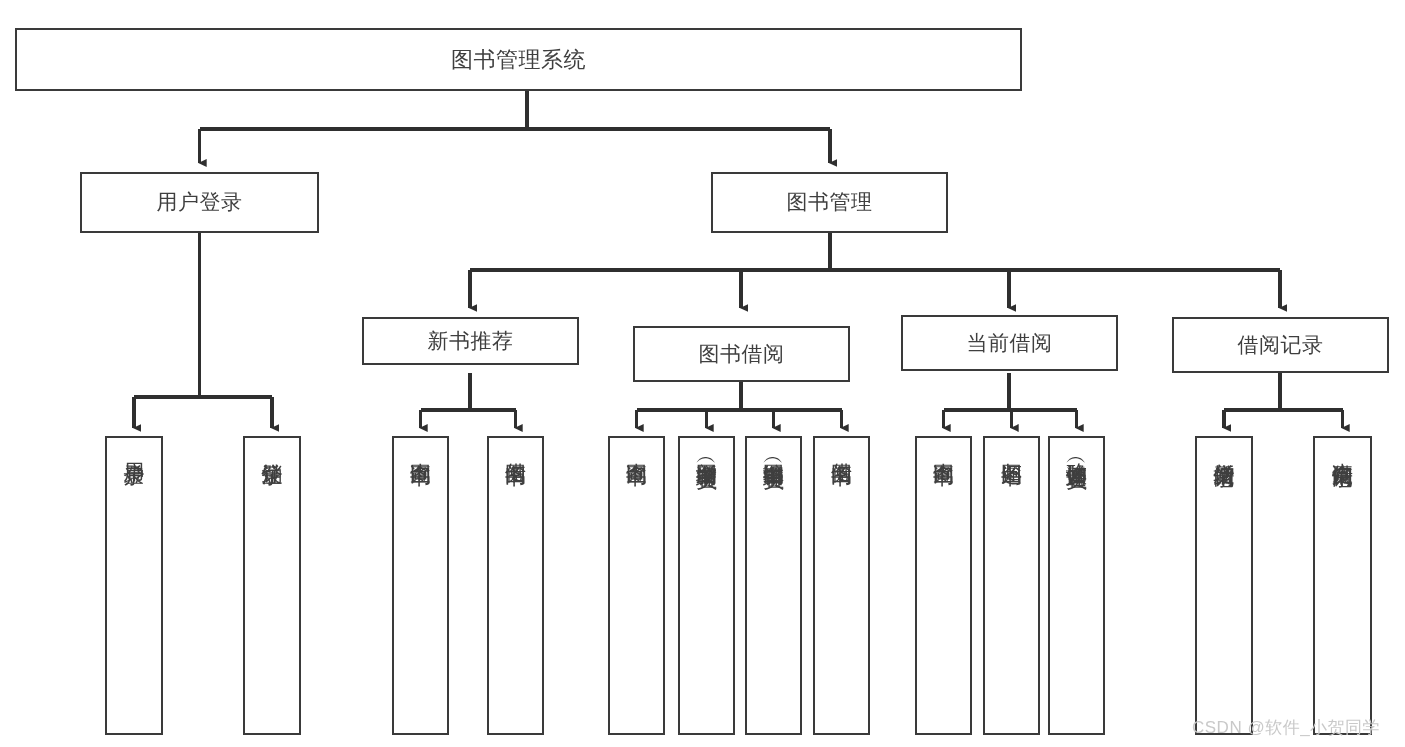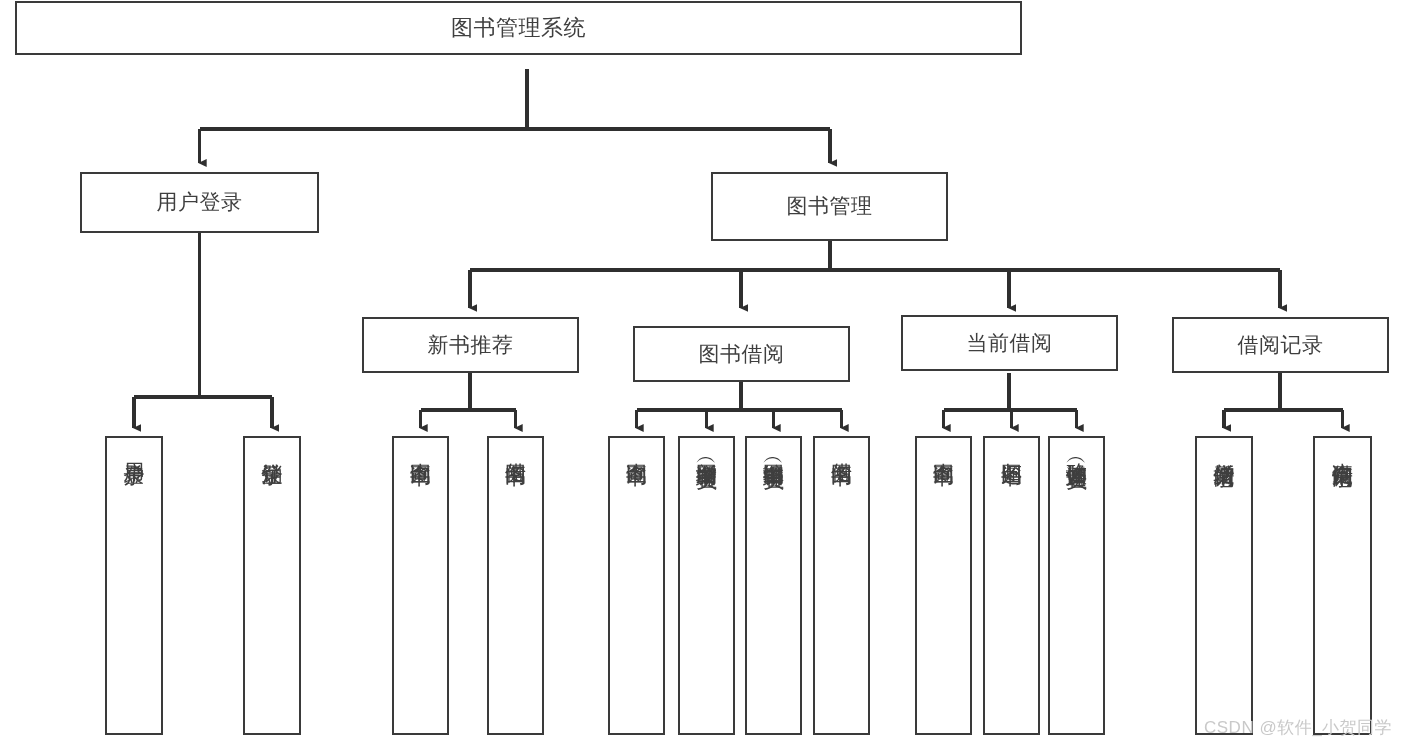--- a/index.html
+++ b/index.html
@@ -64,21 +64,20 @@
     line-height: 1.05;
     white-space: pre;
   }
   .watermark {
     position: absolute;
     color: #c9c9c9;
     font-size: 17px;
     letter-spacing: 0.5px;
     white-space: nowrap;
     user-select: none;
-    margin-left: 12px;
   }
 </style>
 </head>
 <body>
 
 <div id="diagram">
 
   <svg id="connectors" viewBox="0 0 1405 747" xmlns="http://www.w3.org/2000/svg">
     <defs>
       <marker id="arrow" markerWidth="9" markerHeight="9" refX="4.5" refY="7.2" orient="auto" markerUnits="userSpaceOnUse">
@@ -122,32 +121,32 @@
       <path d="M1011.5,410 L1011.5,428" marker-end="url(#arrow)"></path>
       <path d="M1076.5,410 L1076.5,428" marker-end="url(#arrow)"></path>
 
       <path d="M1280,373 L1280,410"></path>
       <path d="M1224,410 L1342.5,410"></path>
       <path d="M1224,410 L1224,428" marker-end="url(#arrow)"></path>
       <path d="M1342.5,410 L1342.5,428" marker-end="url(#arrow)"></path>
     </g>
   </svg>
 
-  <div class="node horiz root" style="left:15px; top:1px; width:1007px; height:54px;">
+  <div class="node horiz root" style="left:15px; top:28px; width:1007px; height:63px;">
     <span class="label">图书管理系统</span>
   </div>
 
   <div class="node horiz" style="left:80px; top:172px; width:239px; height:61px;">
     <span class="label">用户登录</span>
   </div>
-  <div class="node horiz" style="left:711px; top:172px; width:237px; height:69px;">
+  <div class="node horiz" style="left:711px; top:172px; width:237px; height:61px;">
     <span class="label">图书管理</span>
   </div>
 
-  <div class="node horiz" style="left:362px; top:317px; width:217px; height:56px;">
+  <div class="node horiz" style="left:362px; top:317px; width:217px; height:48px;">
     <span class="label">新书推荐</span>
   </div>
   <div class="node horiz" style="left:633px; top:326px; width:217px; height:56px;">
     <span class="label">图书借阅</span>
   </div>
   <div class="node horiz" style="left:901px; top:315px; width:217px; height:56px;">
     <span class="label">当前借阅</span>
   </div>
   <div class="node horiz" style="left:1172px; top:317px; width:217px; height:56px;text-align:right;">
     <span class="label">借阅记录</span>

